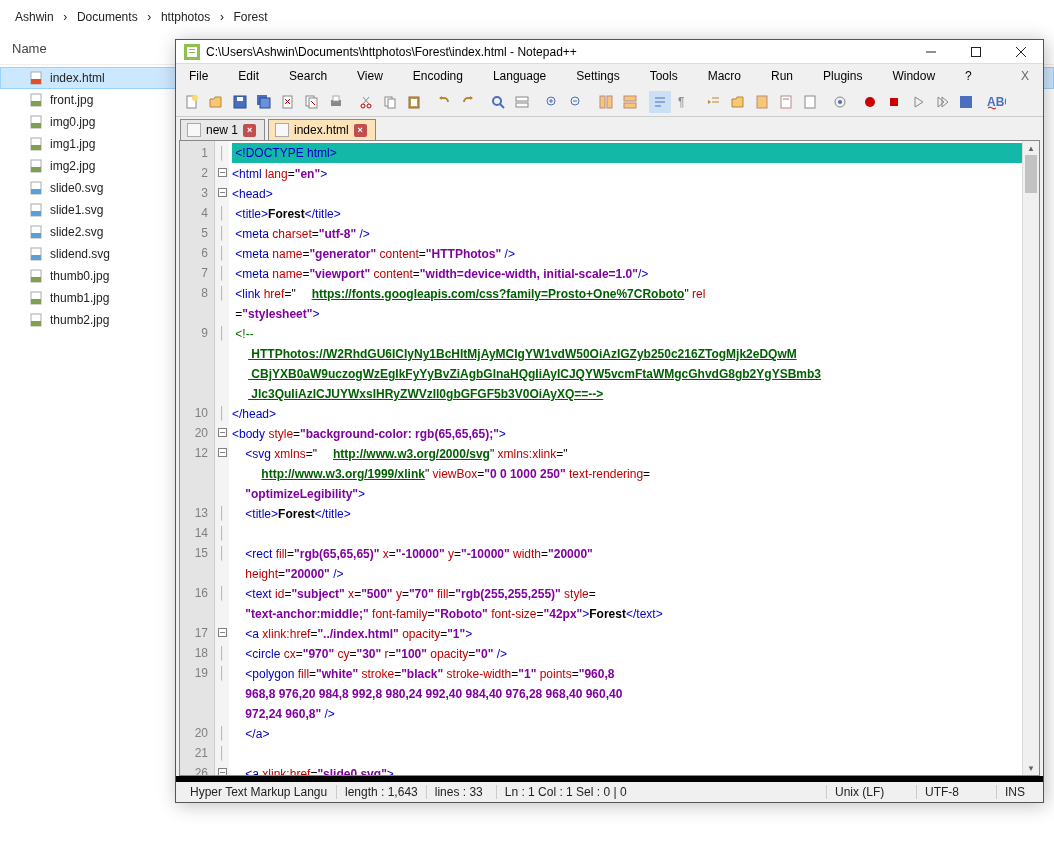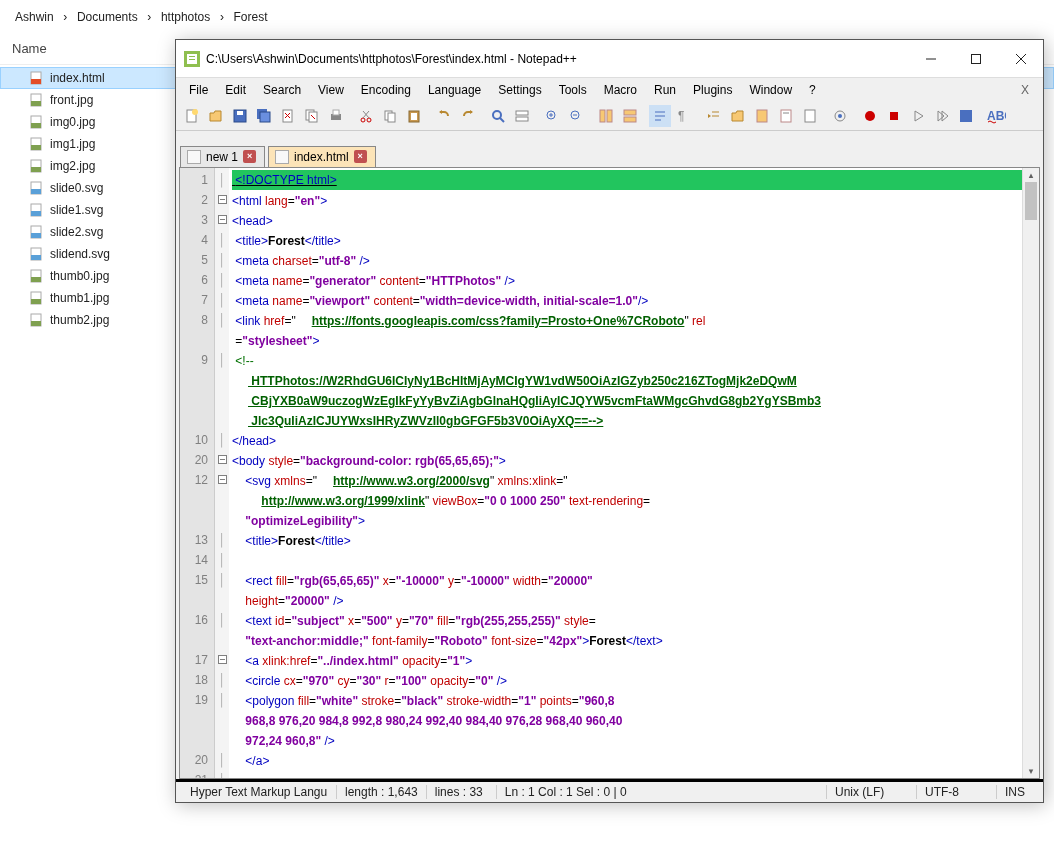--- a/index.html
+++ b/index.html
@@ -6,51 +6,51 @@
 body { background: #fff; width: 1054px; height: 848px; overflow: hidden; position: relative; }
 .explorer-bg { position: absolute; top: 0; left: 0; right: 0; bottom: 0; background: #fff; }
 .breadcrumb { padding: 9px 12px; color: #222; font-size: 13px; }
 .breadcrumb span { margin: 8px 3px; }
 .col-hdr { padding: 8px 12px; color: #444; font-size: 13px; border-bottom: 1px solid #eee; }
 .file-list { padding: 2px 0; }
 .file-row { display: flex; align-items: center; padding: 3px 8px 3px 28px; gap: 6px; font-size: 13px; color: #222; }
 .file-row.sel { background: #cce8ff; border: 1px solid #99d1ff; padding: 2px 7px 2px 27px; }
 .ficon { width: 16px; height: 16px; display: inline-block; }
 .npp-window { position: absolute; top: 39px; left: 175px; width: 869px; height: 764px; background: #f0f0f0; border: 1px solid #555; box-shadow: 2px 2px 18px rgba(0,0,0,0.25); display: flex; flex-direction: column; }
-.titlebar { height: 38px; background: #fff; display: flex; align-items: center; padding: 0 0 0 8px; border-bottom: 1px solid #ddd; }
+.titlebar { height: 24px; background: #fff; display: flex; align-items: center; padding: 0 0 0 8px; border-bottom: 1px solid #ddd; }
 .titlebar .appicon { width: 16px; height: 16px; margin-right: 6px; }
 .titlebar .title { flex: 1; font-size: 12px; color: #000; }
 .winbtn { width: 45px; height: 30px; display: flex; align-items: center; justify-content: center; }
 .winbtn svg { stroke: #222; }
-.menubar { display: flex; gap: 3px; padding: 2px 6px; background: #f0f0f0; align-items: center; }
+.menubar { display: flex; gap: 16px; padding: 2px 6px; background: #f0f0f0; align-items: center; }
 .menuitem { padding: 3px 7px; font-size: 12px; color: #000; }
 .menuclose { margin-left: auto; padding: 3px 8px; color: #666; }
 .toolbar { display: flex; gap: 2px; padding: 3px 5px; background: #f0f0f0; border-bottom: 1px solid #ccc; flex-wrap: nowrap; overflow: hidden; }
 .tbtn { width: 22px; height: 22px; display: flex; align-items: center; justify-content: center; }
 .tsep { width: 4px; }
 .tabs { display: flex; background: #f0f0f0; padding: 2px 4px 0 4px; gap: 3px; }
-.tab { border: 1px solid #888; border-bottom: none; padding: 3px 8px 3px 6px; display: flex; gap: 5px; font-size: 12px; background: #e8e8e8; margin-top: 13px; }
+.tab { border: 1px solid #888; border-bottom: none; padding: 3px 8px 3px 6px; display: flex; align-items: center; gap: 5px; font-size: 12px; background: #e8e8e8; }
 .tab.active { background: #fce4b8; }
 .tab .tabicon { width: 14px; height: 14px; background: #f8f8f8; border: 1px solid #aaa; }
 .tab .closex { width: 13px; height: 13px; background: #c05050; color:#fff; border-radius:2px; font-size:9px; line-height:13px; text-align:center; font-weight:bold; }
 .editor { flex: 1; display: flex; background: #fff; border: 1px solid #888; margin: 0 3px; overflow: hidden; position: relative; }
 .gutter { width: 35px; background: #e4e4e4; border-right: 1px solid #ccc; text-align: right; padding: 2px 6px 0 0; color: #808080; font-family: Consolas, monospace; font-size: 15px; line-height: 20px; }
 .gutter div { height: 20px; }
 .gutter .extra { height: 20px; }
 .foldcol { width: 14px; background: #f4f4f4; padding-top: 2px; }
 .foldcol div { height: 20px; text-align: center; color: #808080; font-size: 11px; line-height: 20px; }
 .foldbox { display:inline-block; width:9px; height:9px; border:1px solid #808080; background:#fff; position:relative; }
 .foldbox.minus::after { content:""; position:absolute; top:3px; left:1px; width:5px; height:1px; background:#808080; }
 .codearea { flex: 1; padding: 2px 5px 0 3px; font-family: Consolas, "Courier New", monospace; font-size: 15px; line-height: 20px; white-space: pre; overflow: hidden; color: #000; position: relative; }
 .cl { height: 20px; display:block; }
-.hl-line { background: #22c55e; display: inline-block; width: 100%; text-decoration: underline; }
+.hl-line { background: #14b8a6; display: inline-block; width: 100%; }
 .scrollbar-v { position: absolute; right: 0; top: 0; bottom: 0; width: 17px; background: #f0f0f0; border-left: 1px solid #ddd; }
 .sb-thumb { position:absolute; top:14px; left:2px; right:2px; height:38px; background:#c2c2c2; }
 .sb-btn { position:absolute; left:0; right:0; height:14px; background:#f0f0f0; display:flex; align-items:center; justify-content:center; color:#606060; font-size:9px; }
-.statusbar { display: flex; background: #f0f0f0; border-top: 3px solid #000000; padding: 3px 6px; font-size: 12px; color: #222; gap: 0; }
+.statusbar { display: flex; background: #f0f0f0; border-top: 6px solid #000000; padding: 3px 6px; font-size: 12px; color: #222; gap: 0; }
 .statusbar > div { padding: 0 8px; border-right: 1px solid #ccc; }
 .statusbar > div:last-child { border-right: none; }
 
 .t-tag { color: #0000c0; }
 .t-attr { color: #c00000; }
 .t-str { color: #8000a0; font-weight: bold; }
 .t-ent { color: #000; }
 .t-bold { font-weight: bold; color: #000; }
 .t-link { color: #006000; font-weight: bold; text-decoration: underline; margin-left: 16px; }
 .t-cmt { color: #007000; }

